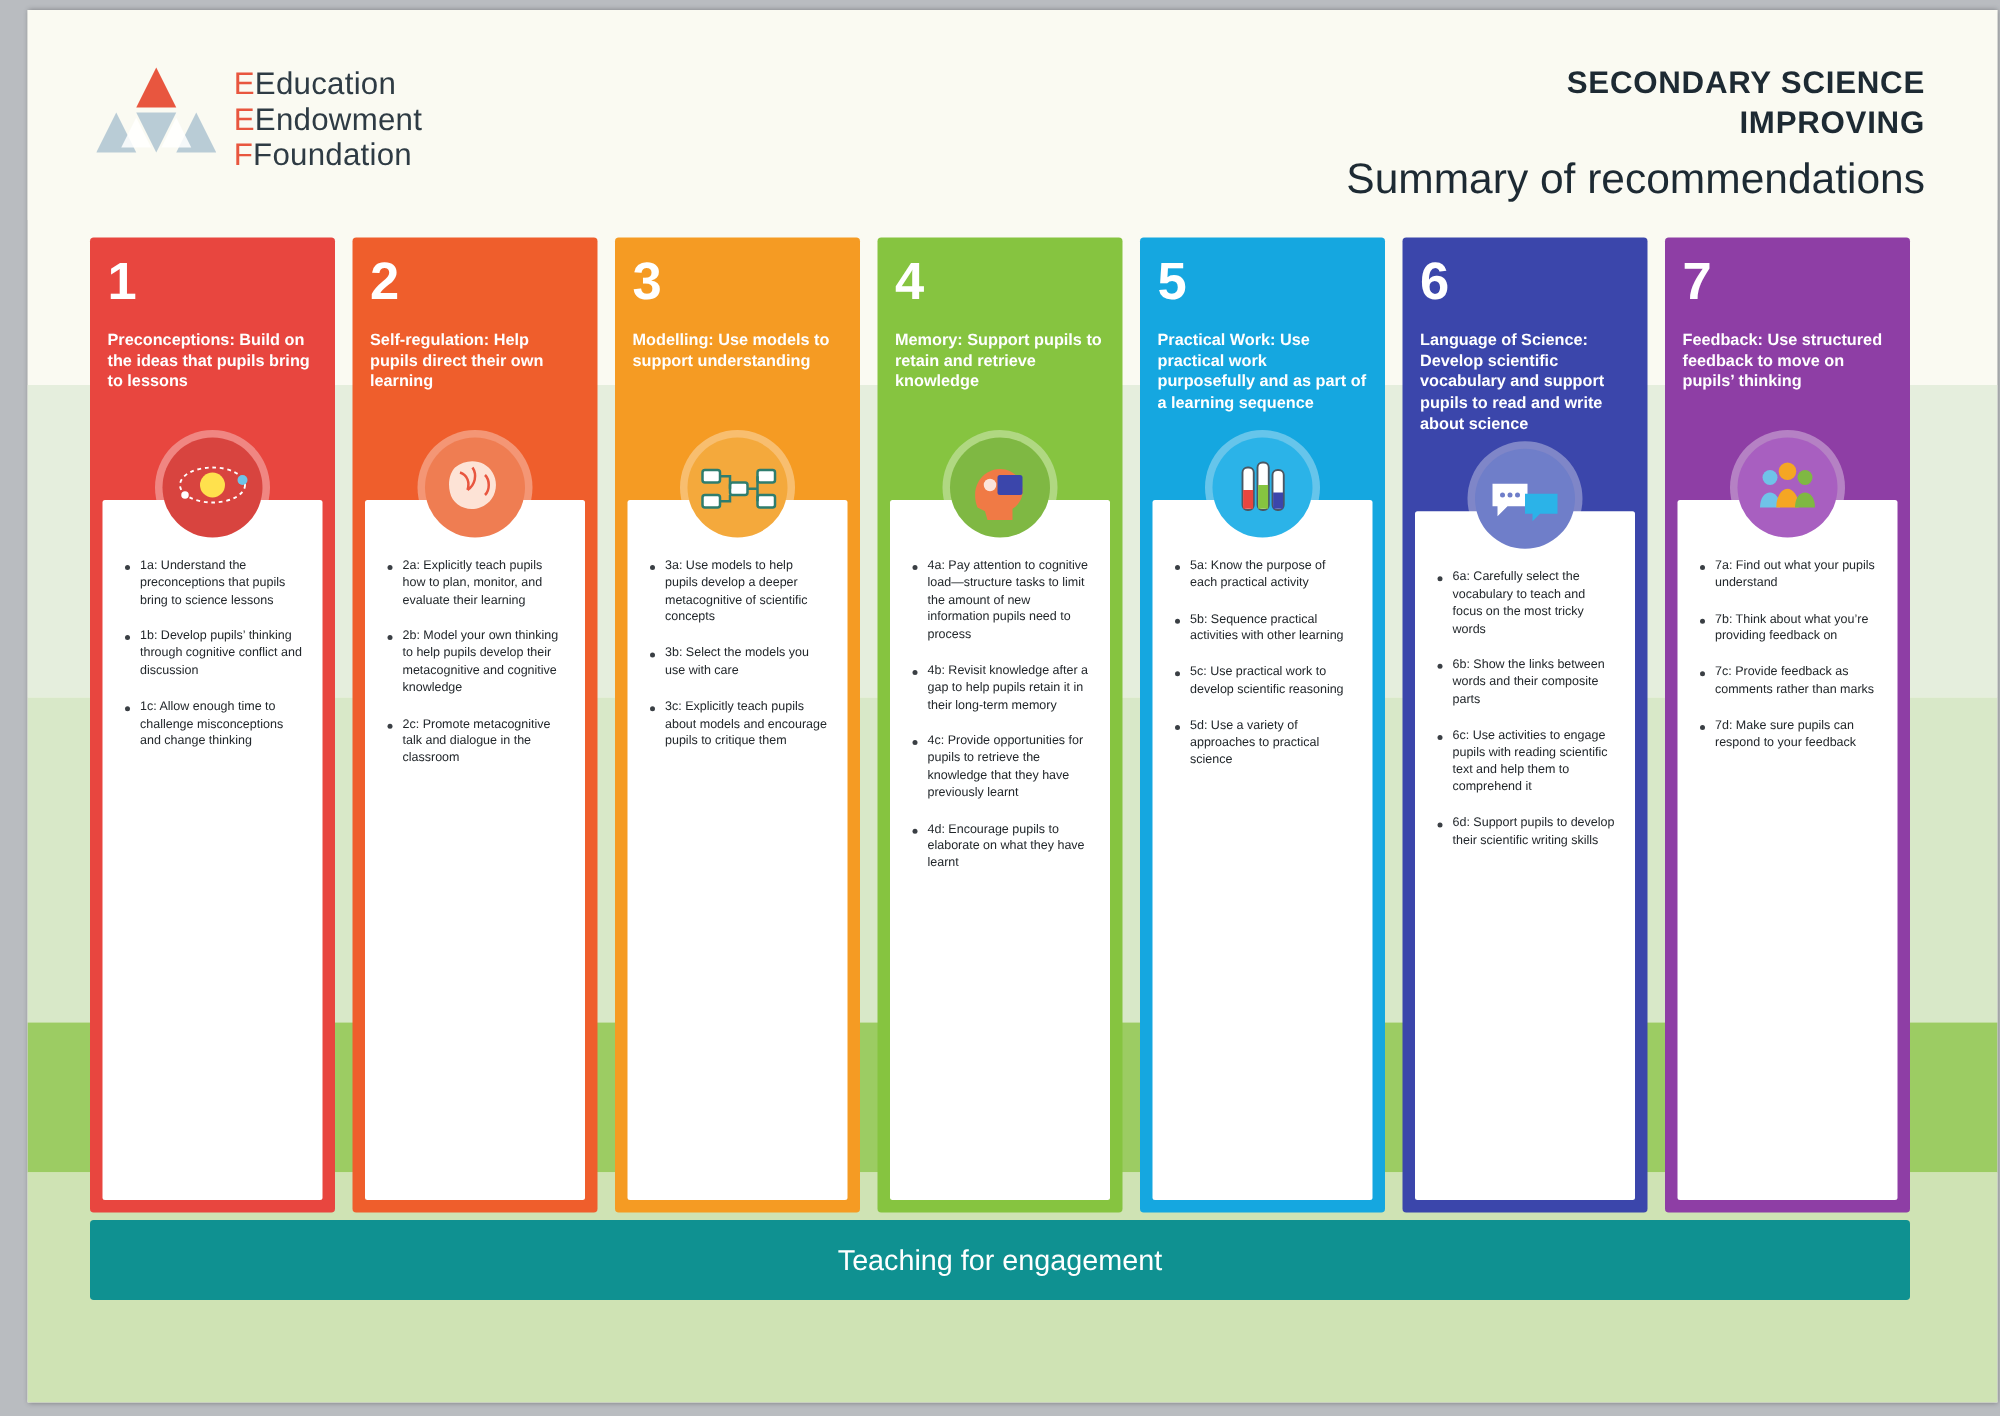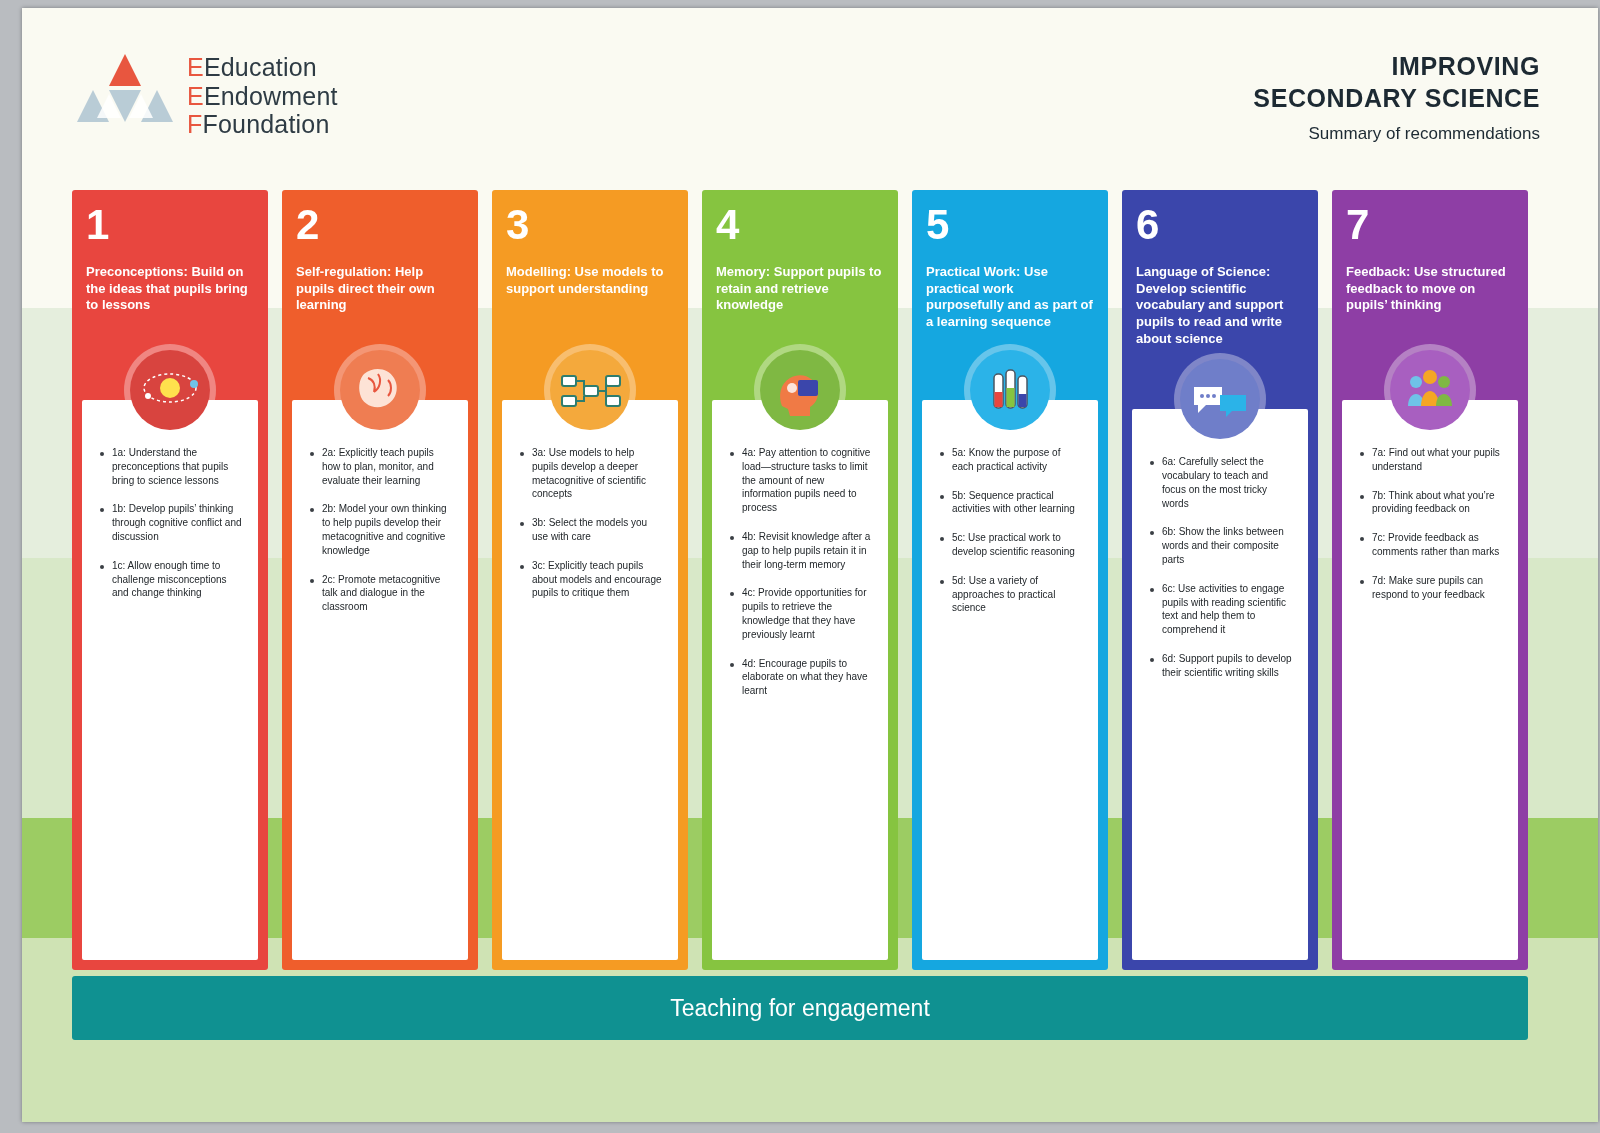--- a/index.html
+++ b/index.html
@@ -73,21 +73,21 @@
     text-align: right;
     color: #1d2a33;
   }
   .title-block .t1 {
     font-size: 25px;
     font-weight: bold;
     letter-spacing: 0.6px;
     line-height: 1.28;
   }
   .title-block .t2 {
-    font-size: 17px;
+    font-size: 34px;
     font-weight: normal;
     margin-top: 10px;
     color: #1d2a33;
   }
 
   .columns {
     position: absolute;
     left: 50px;
     top: 182px;
     width: 1456px;
@@ -206,22 +206,22 @@
           <polygon points="64,44 76,68 52,68" fill="#ffffff" opacity="0.85"></polygon>
         </svg>
       </div>
       <div class="logo-text">
         <div><span class="cap">E</span><span>Education</span></div>
         <div><span class="cap">E</span><span>Endowment</span></div>
         <div><span class="cap">F</span><span>Foundation</span></div>
       </div>
     </div>
     <div class="title-block">
+      <div class="t1">SECONDARY SCIENCE</div>
       <div class="t1">IMPROVING</div>
-      <div class="t1">SECONDARY SCIENCE</div>
       <div class="t2">Summary of recommendations</div>
     </div>
   </div>
 
   <div class="columns" id="columns">
       <div class="col" style="background: rgb(232, 70, 63);">
         <div class="num">1</div>
         <div class="heading">Preconceptions: Build on the ideas that pupils bring to lessons</div>
         <div class="icon-zone">
           <div class="icon-circle">

